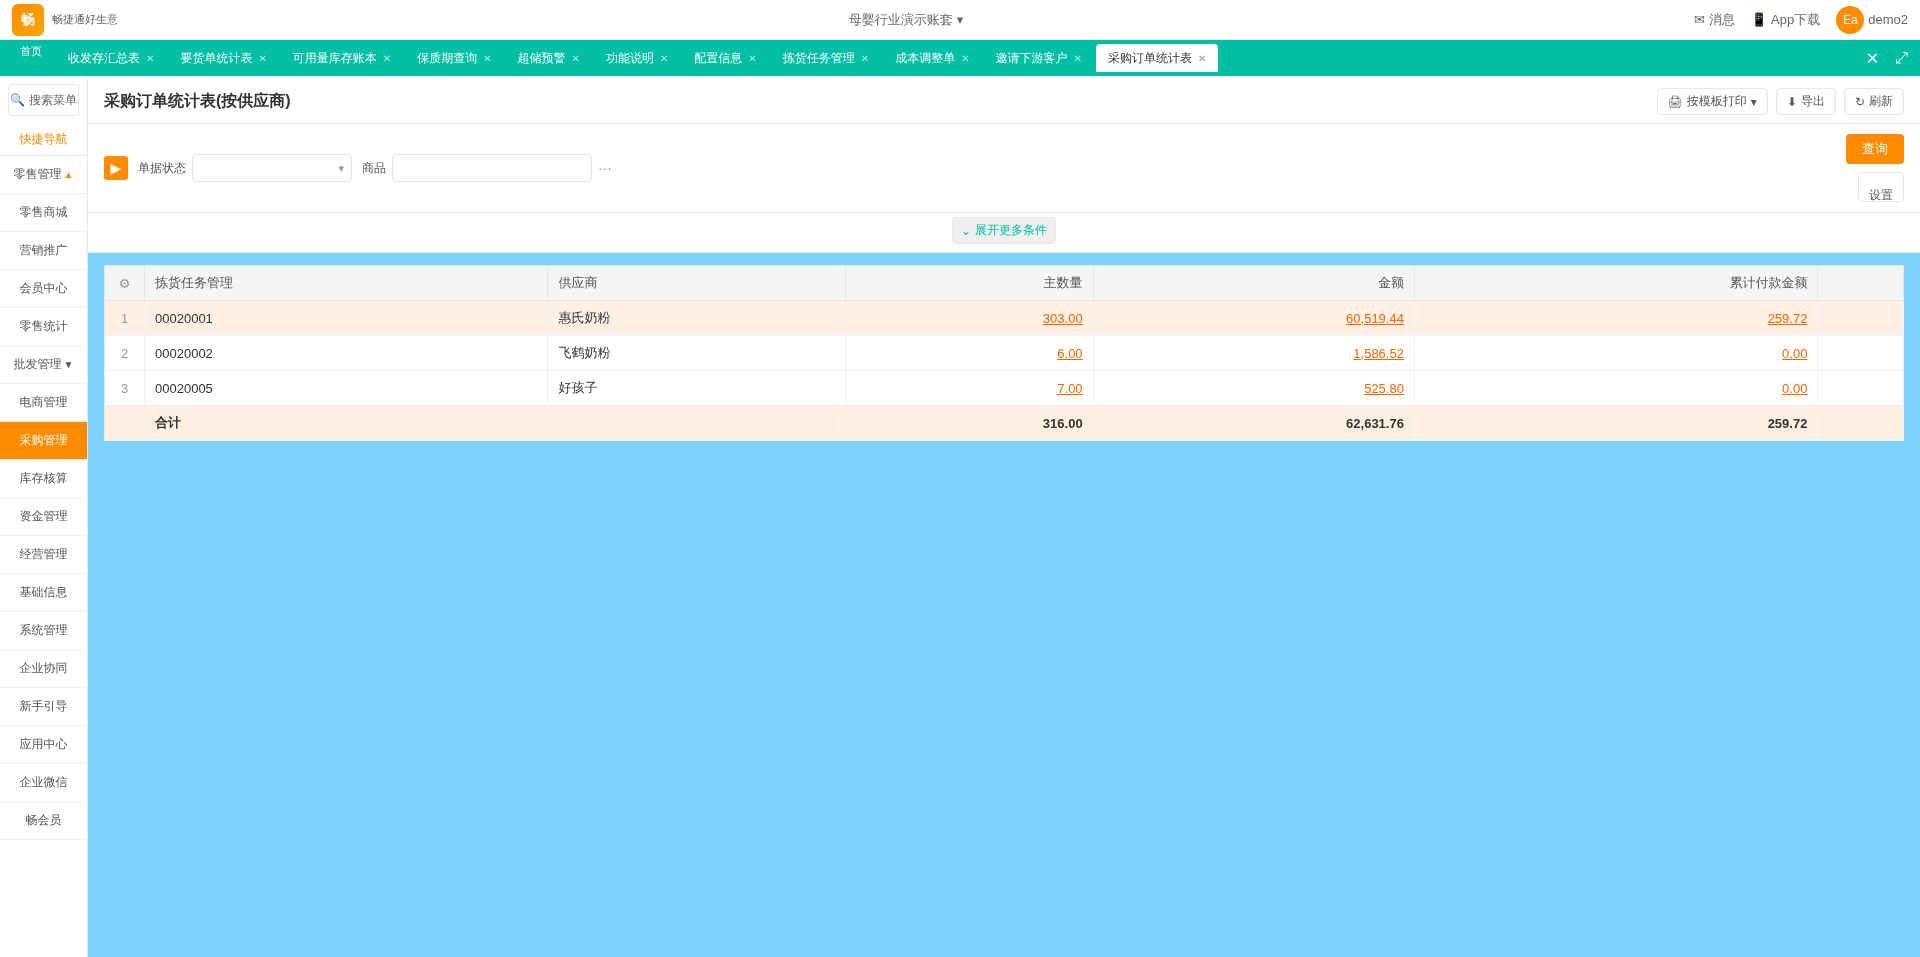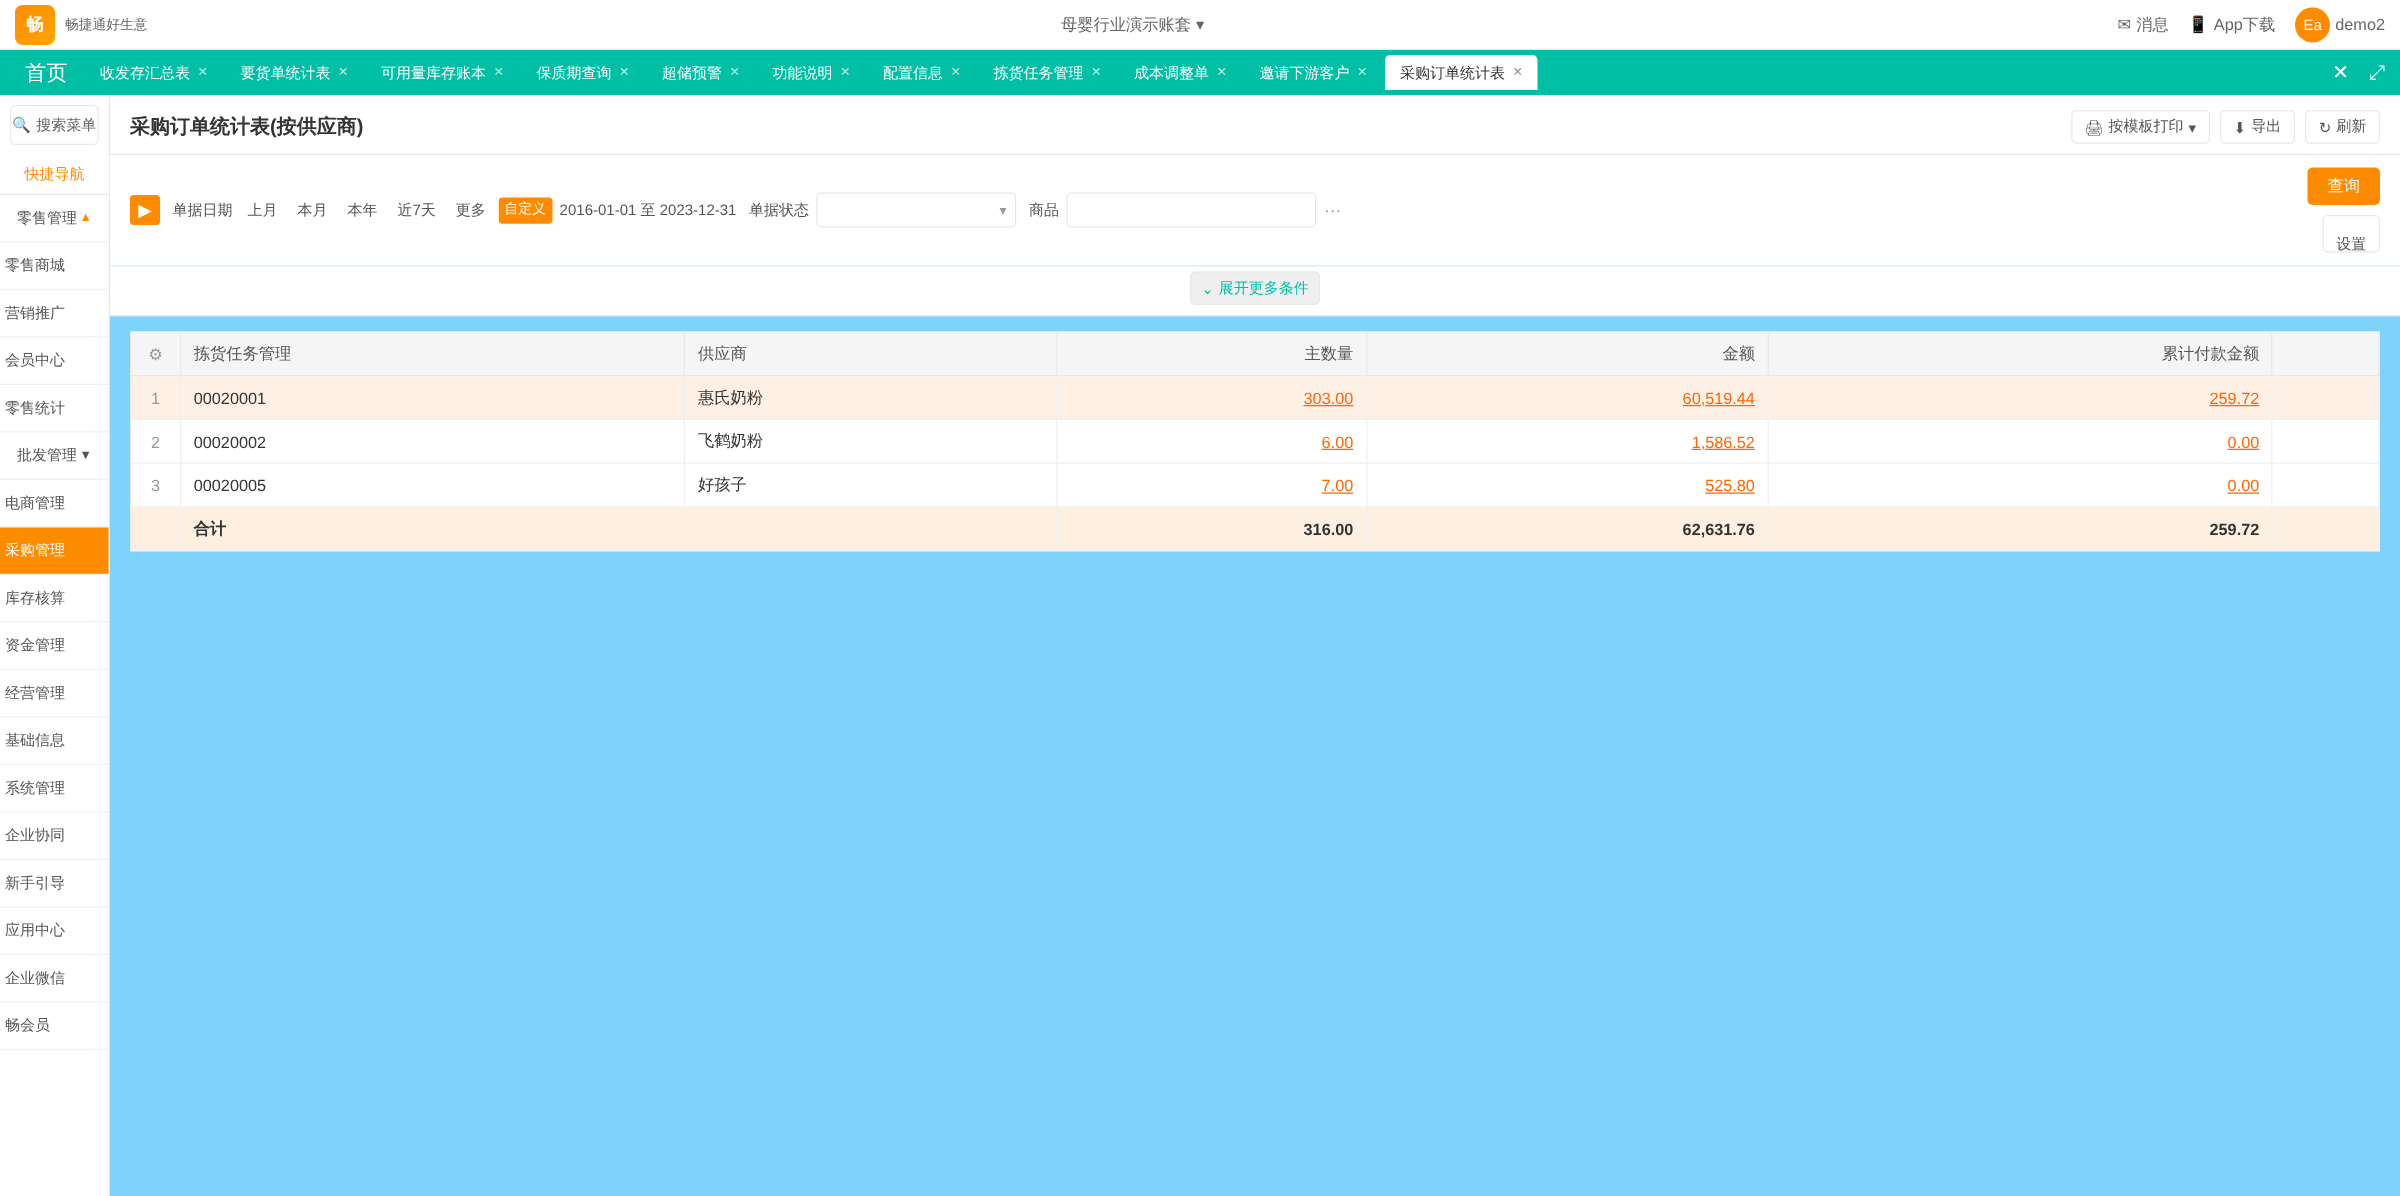--- a/index.html
+++ b/index.html
@@ -14,33 +14,33 @@
     .top-right { display: flex; align-items: center; gap: 16px; }
     .top-right-item { display: flex; align-items: center; gap: 4px; color: #666; font-size: 13px; cursor: pointer; }
     .avatar { width: 28px; height: 28px; background: #ff8c00; border-radius: 50%; display: flex; align-items: center; justify-content: center; color: white; font-size: 12px; }
 
     
     .nav-tabs { height: 36px; background: #00bfa5; display: flex; align-items: center; padding: 0 8px; gap: 2px; overflow: hidden; }
     .nav-tab { height: 28px; padding: 0 12px; display: flex; align-items: center; gap: 6px; color: white; font-size: 12px; cursor: pointer; border-radius: 4px 4px 0 0; white-space: nowrap; background: transparent; }
     .nav-tab.active { background: #fff; color: #333; }
     .nav-tab .close-btn { font-size: 10px; opacity: 0.7; }
     .nav-tab.active .close-btn { color: #666; }
-    .nav-home { height: 28px; padding: 0 12px; display: flex; align-items: center; color: white; font-size: 17px; cursor: pointer; }
+    .nav-home { height: 28px; padding: 0 12px; display: flex; color: white; font-size: 11px; cursor: pointer; }
     .nav-actions { margin-left: auto; display: flex; align-items: center; gap: 8px; }
     .nav-action-btn { color: white; cursor: pointer; font-size: 16px; padding: 0 4px; }
 
     
     .main-layout { display: flex; flex: 1; overflow: hidden; }
 
     
     .sidebar { width: 88px; background: #fff; border-right: 1px solid #e8e8e8; display: flex; flex-direction: column; overflow-y: auto; }
     .sidebar-search { padding: 8px; }
     .sidebar-search-btn { width: 100%; height: 32px; background: #fff; border: 1px solid #e8e8e8; border-radius: 4px; display: flex; align-items: center; justify-content: center; gap: 4px; color: #666; font-size: 12px; cursor: pointer; }
     .sidebar-nav-btn { width: 100%; height: 32px; background: #fff; border: none; border-bottom: 1px solid #e8e8e8; display: flex; align-items: center; justify-content: center; color: #ff8c00; font-size: 12px; cursor: pointer; }
-    .sidebar-item { padding: 10px 4px; display: flex; flex-direction: column; align-items: flex-start; gap: 2px; cursor: pointer; color: #555; font-size: 12px; border-bottom: 1px solid #f0f0f0; }
+    .sidebar-item { padding: 10px 4px; display: flex; flex-direction: column; align-items: center; gap: 2px; cursor: pointer; color: #555; font-size: 12px; border-bottom: 1px solid #f0f0f0; }
     .sidebar-item.active { background: #ff8c00; color: white; }
     .sidebar-item.has-sub { display: flex; flex-direction: row; align-items: center; justify-content: center; gap: 2px; padding: 10px 4px; }
 
     
     .content { flex: 1; display: flex; flex-direction: column; overflow: hidden; background: #7dd3fc; }
 
     
     .page-header { background: #fff; padding: 12px 16px 8px; border-bottom: 1px solid #e8e8e8; display: flex; align-items: center; justify-content: space-between; }
     .page-title { font-size: 16px; font-weight: bold; color: #333; }
     .page-header-actions { display: flex; align-items: center; gap: 8px; }
@@ -256,36 +256,20 @@
       </div>
     </div>
 
     <div class="filter-area">
       <div style="display:flex; align-items:center; flex-wrap:wrap; gap:10px; flex:1;">
 
         <div style="display:flex; align-items:center; gap:6px;">
           <button style="width:24px;height:24px;background:#ff8c00;border:none;border-radius:3px;color:white;font-size:14px;cursor:pointer;">▶</button>
         </div>
 
-        <div class="filter-item">
-          <span class="filter-label">单据日期</span>
-          <div class="date-shortcuts">
-            <span class="date-shortcut">上月</span>
-            <span class="date-shortcut">本月</span>
-            <span class="date-shortcut">本年</span>
-            <span class="date-shortcut">近7天</span>
-            <span class="date-shortcut">更多</span>
-            <span class="custom-badge">自定义</span>
-          </div>
-          <span class="date-range">
-            <span>2016-01-01</span>
-            <span> 至 </span>
-            <span>2023-12-31</span>
-          </span>
-        </div>
 
         <div class="filter-item">
           <span class="filter-label">单据状态</span>
           <div class="filter-select-wrapper">
             <select>
               <option value=""></option>
             </select>
           </div>
         </div>
 

